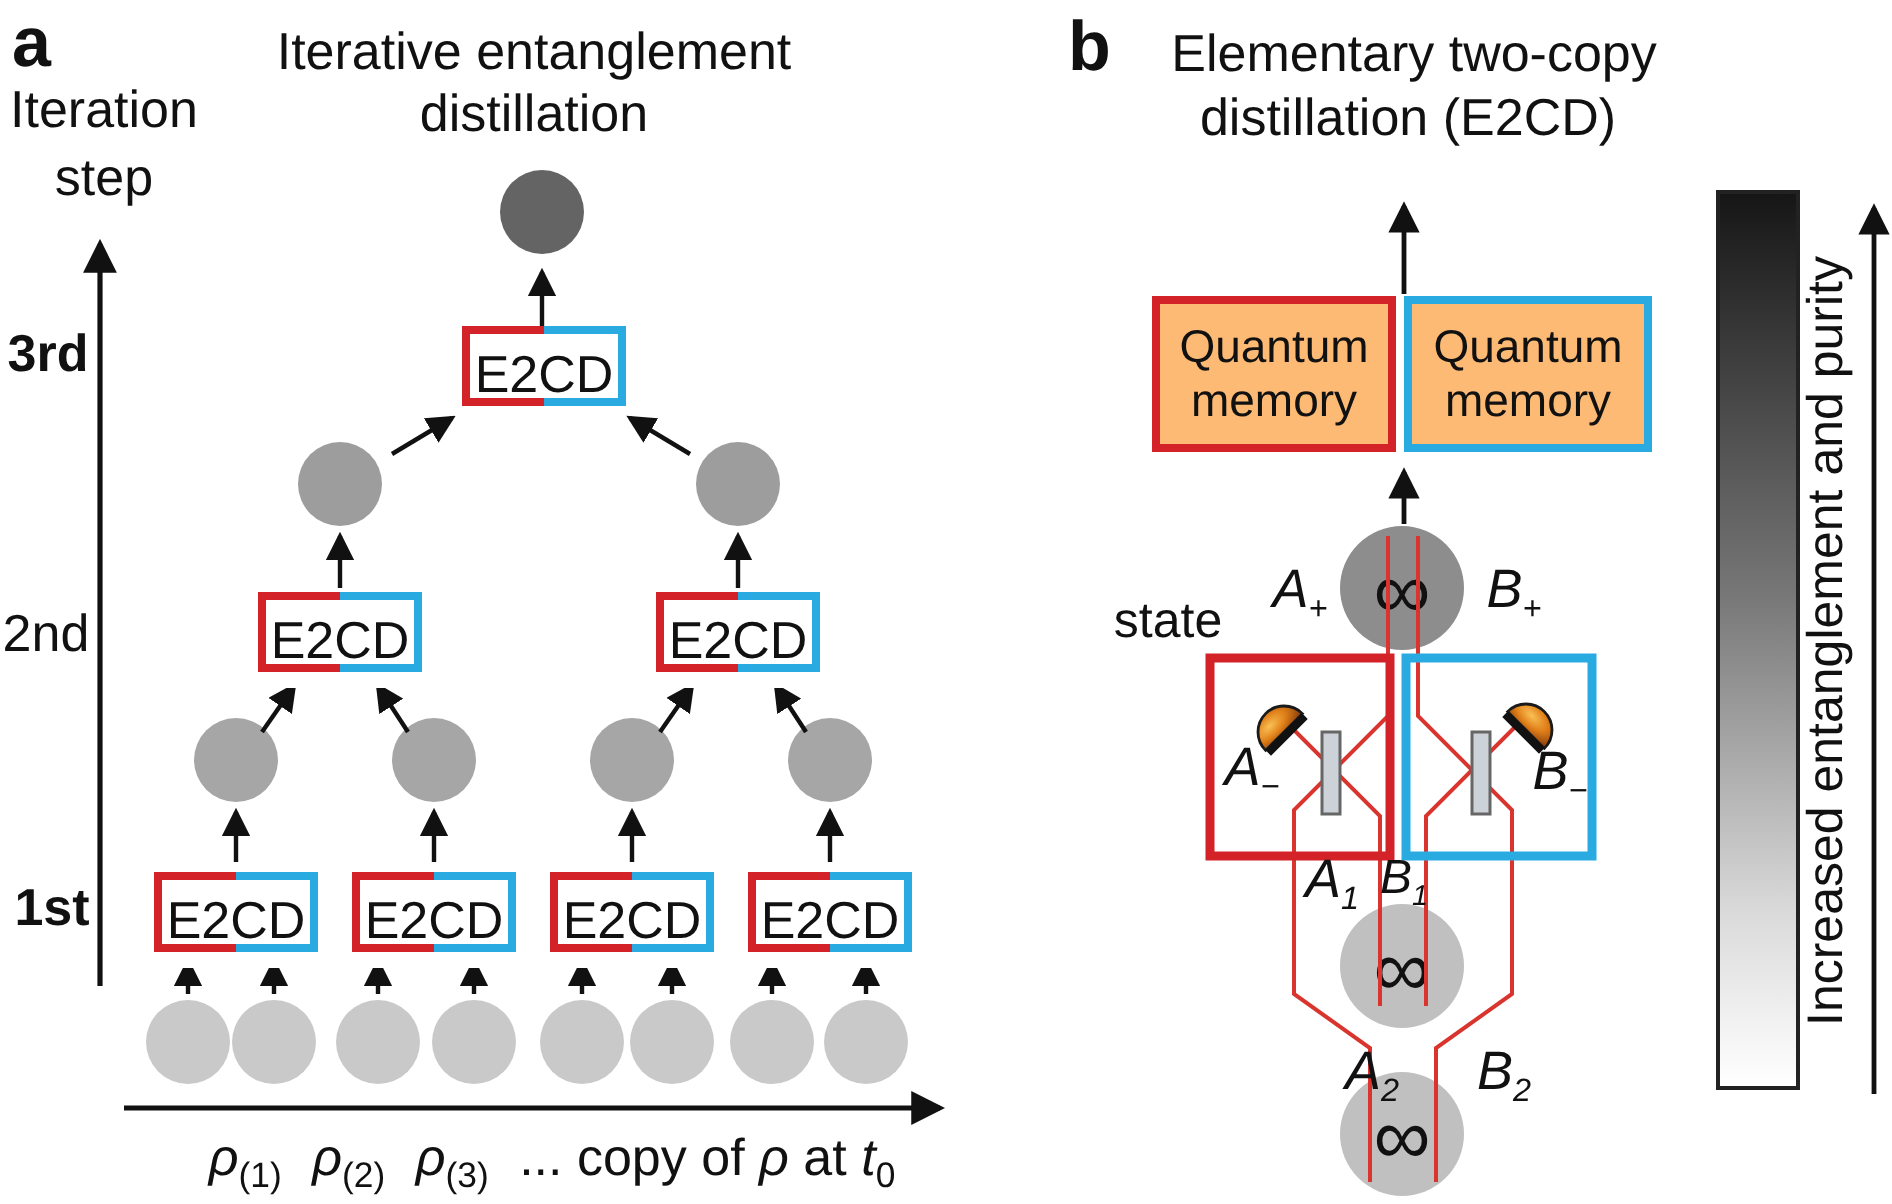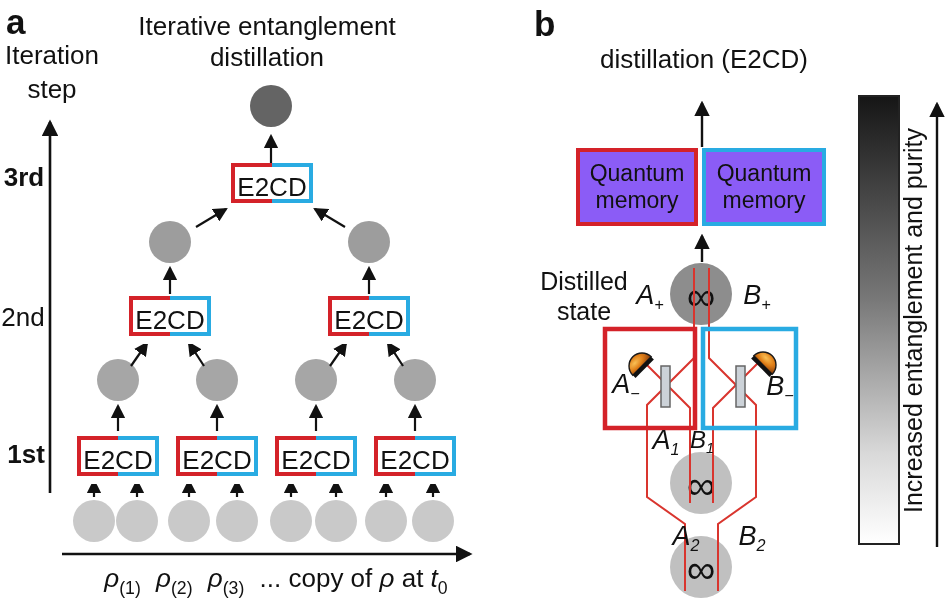--- a/index.html
+++ b/index.html
@@ -23,21 +23,21 @@
   .e2cd .half-l { position:absolute; left:0; top:0; width:41px; height:40px; box-sizing:border-box;
                   border:4.5px solid var(--red); border-right:none; }
   .e2cd .half-r { position:absolute; right:0; top:0; width:41px; height:40px; box-sizing:border-box;
                   border:4.5px solid var(--blue); border-left:none; }
   .e2cd .txt { position:absolute; left:0; top:0; width:100%; height:100%;
                display:flex; align-items:center; justify-content:center; font-size:26px; }
 
   
   .membox { position:absolute; top:148px; height:78px; box-sizing:border-box; z-index:2;
             display:flex; flex-direction:column; align-items:center; justify-content:center;
-            text-align:center; font-size:23px; line-height:1.18; background:#8b5cf6; }
+            text-align:center; font-size:23px; line-height:1.18; background:#fdba74; }
   .membox.red  { left:576px; width:122px; border:4.5px solid var(--red); }
   .membox.blue { left:702px; width:124px; border:4.5px solid var(--blue); }
 
   
   .cbar { position:absolute; left:858px; top:95px; width:42px; height:450px; z-index:2;
           box-sizing:border-box; border:2px solid #222;
           background:linear-gradient(to bottom, var(--bar-top) 0%, #777 45%, #d9d9d9 80%, var(--bar-bottom) 100%); }
   .cbar-label { position:absolute; left:884px; top:95px; width:58px; height:450px; z-index:2;
                 display:flex; align-items:center; justify-content:center; }
   .cbar-label span { transform:rotate(-90deg); white-space:nowrap; font-size:25px; }
@@ -193,32 +193,32 @@
     <span class="rho-term"><span class="math">ρ</span><span class="xsub">(2)</span></span>
     <span class="rho-term"><span class="math">ρ</span><span class="xsub">(3)</span></span>
     <span>...</span>
     <span>copy of</span>
     <span class="math">ρ</span>
     <span>at</span>
     <span class="math">t</span><span class="xsub">0</span>
   </div>
 
   <div class="corner" style="left:534px; top:4px;">b</div>
+  <div class="lbl title" style="left:707px; top:27px;">Elementary two-copy</div>
   <div class="lbl title" style="left:704px; top:59px;">distillation (E2CD)</div>
 
   <div class="membox red">
     <span>Quantum</span>
     <span>memory</span>
   </div>
   <div class="membox blue">
     <span>Quantum</span>
     <span>memory</span>
   </div>
 
-  <div class="lbl" style="left:584px; top:281px; font-size:25px;">Distilled</div>
   <div class="lbl" style="left:584px; top:311px; font-size:25px;">state</div>
 
   <div class="lbl math" style="left:650px; top:297px; font-size:27px;">
     <span>A</span><sub>+</sub>
   </div>
   <div class="lbl math" style="left:757px; top:297px; font-size:27px;">
     <span>B</span><sub>+</sub>
   </div>
   <div class="lbl math" style="left:626px; top:386px; font-size:27px;">
     <span>A</span><sub>−</sub>

